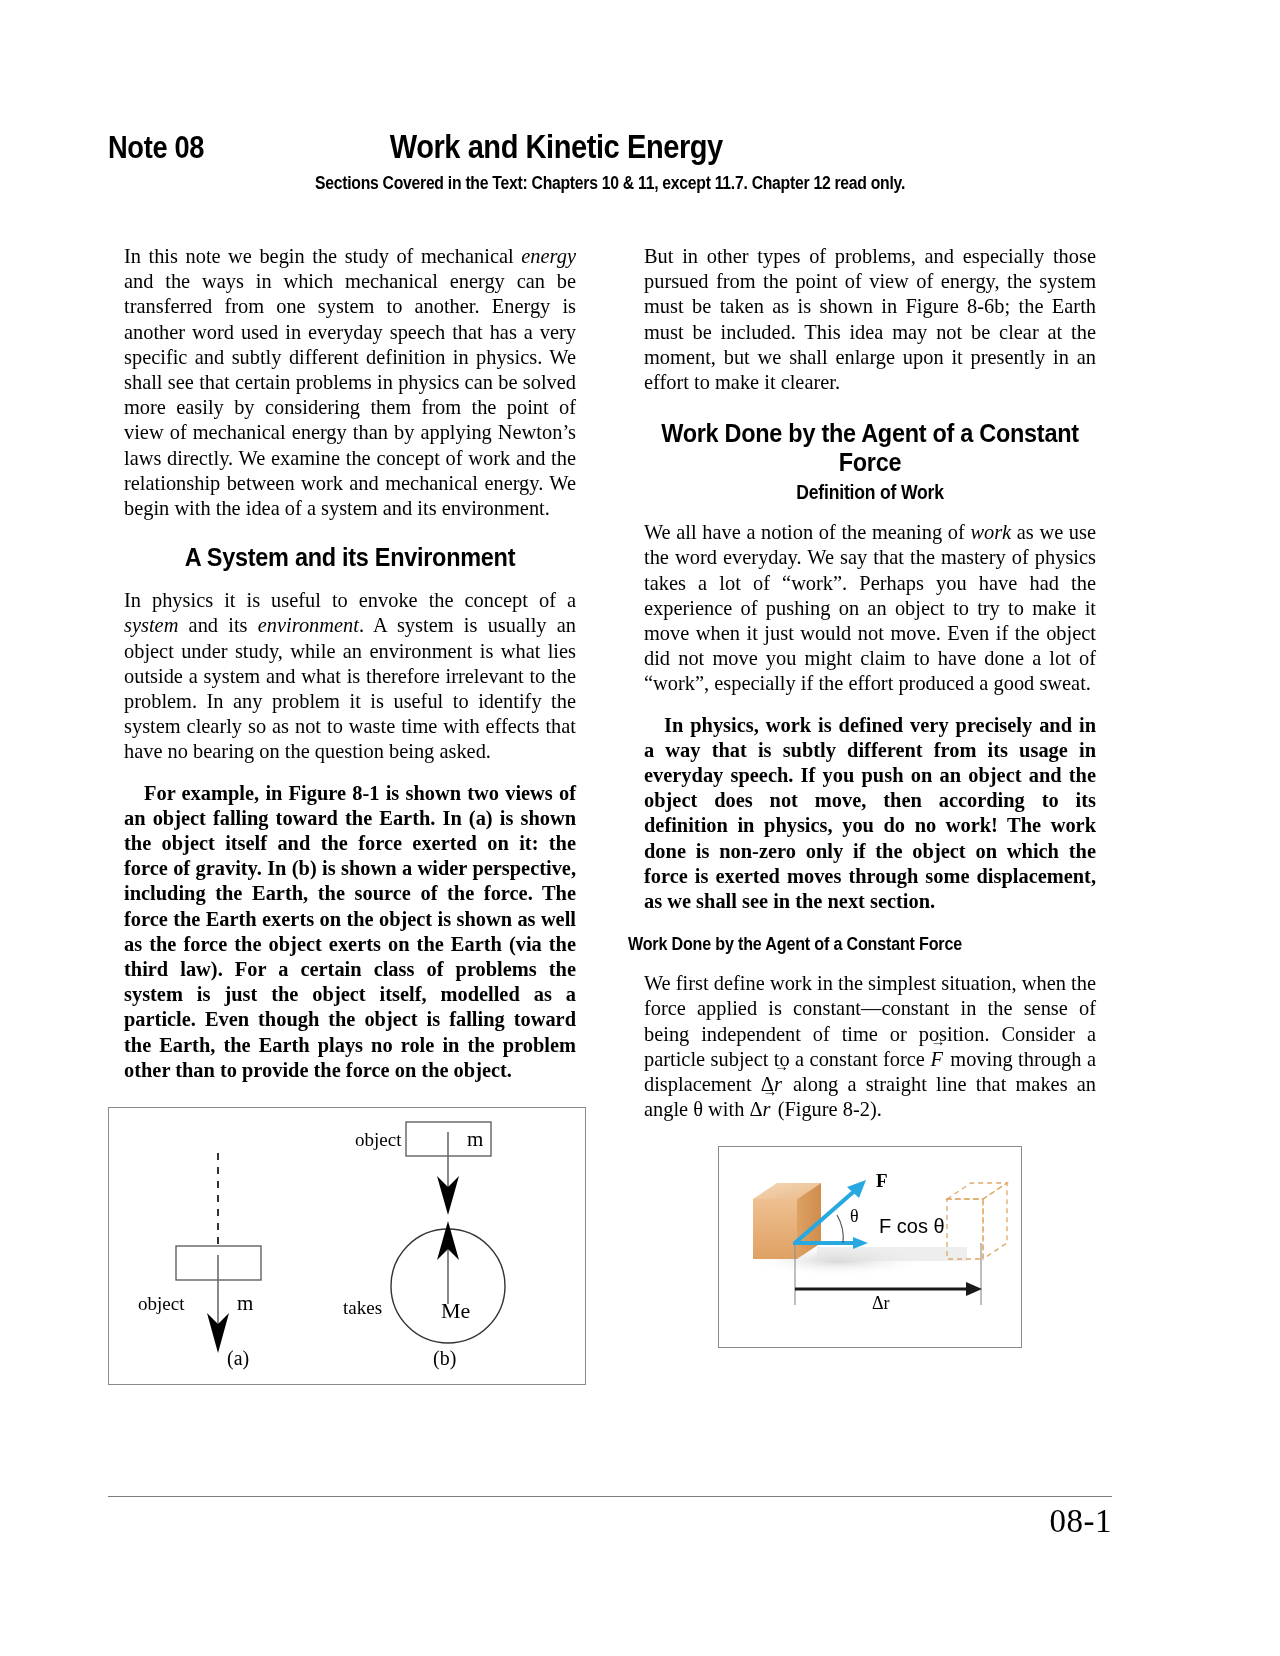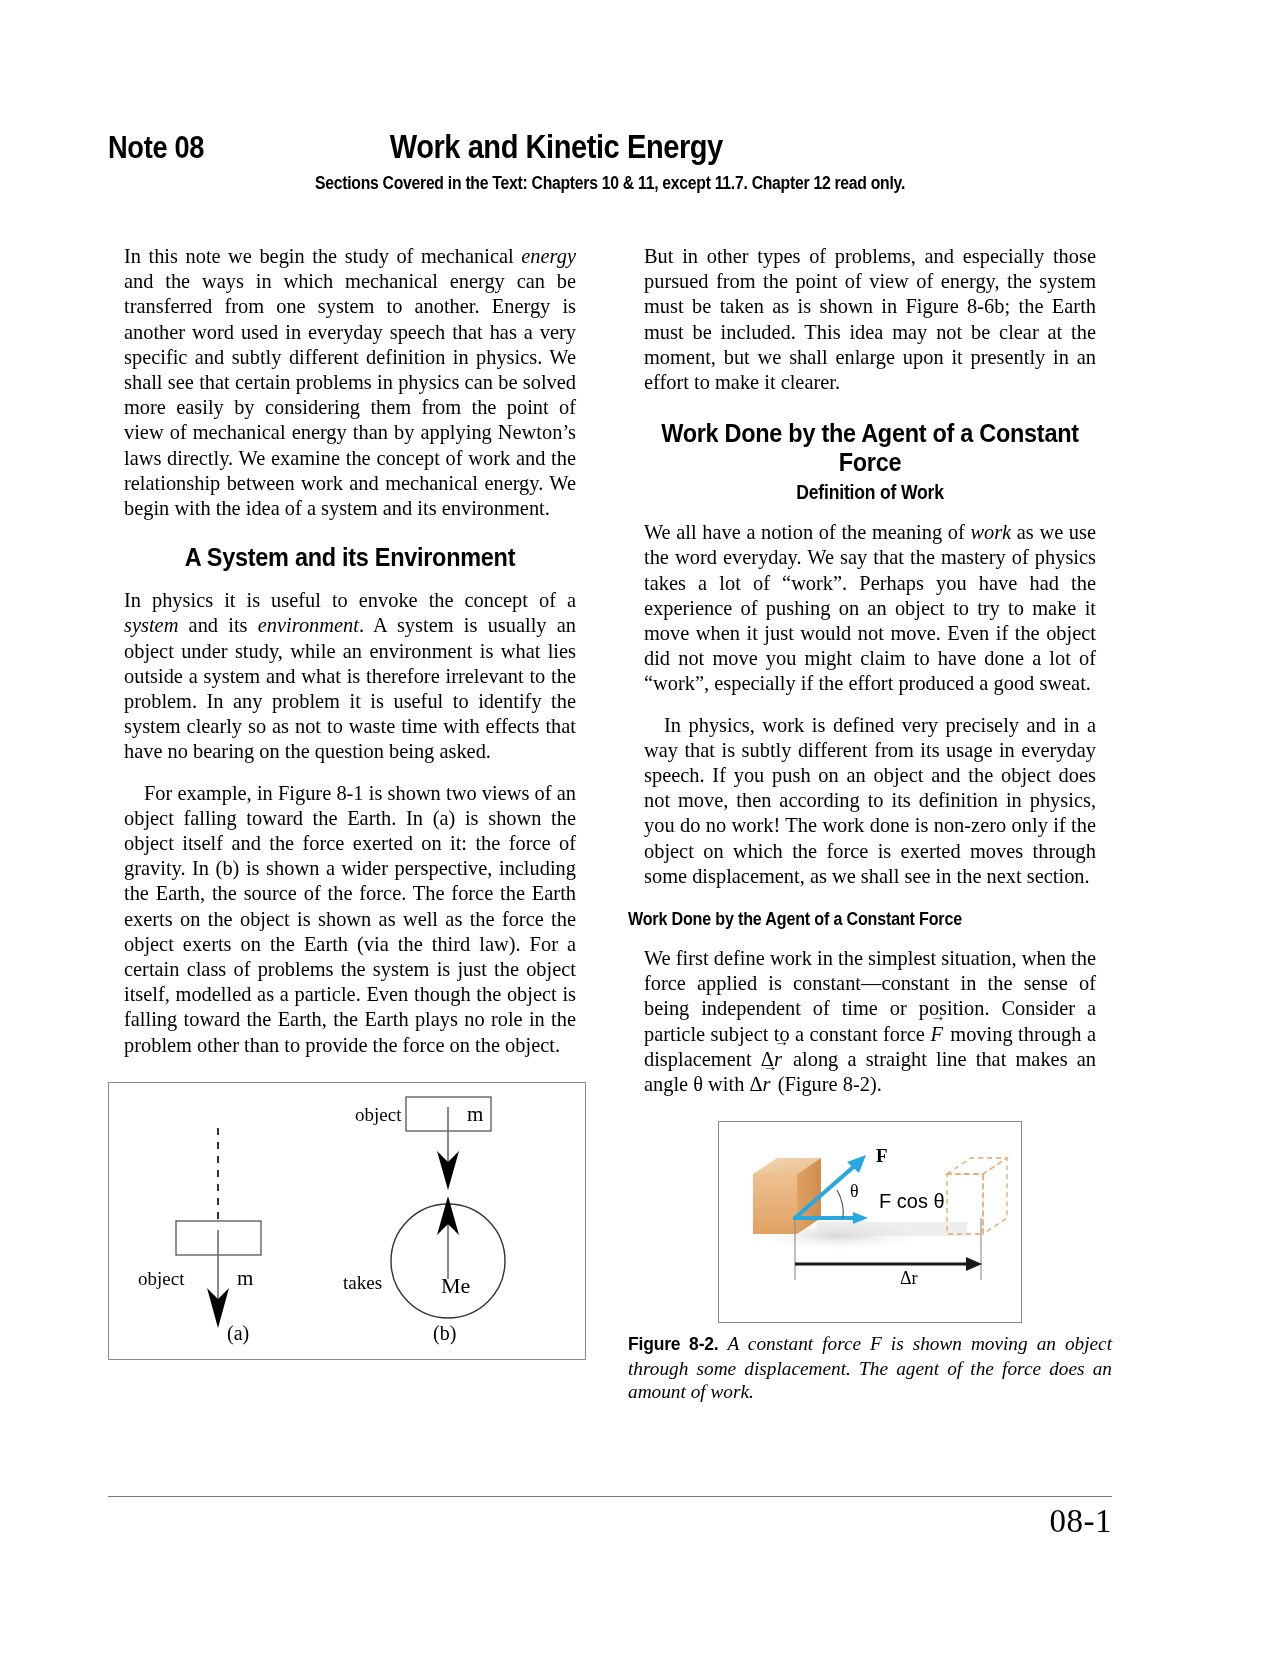--- a/index.html
+++ b/index.html
@@ -77,21 +77,21 @@
     width: 484px;
   }
 
   p.body {
     font-size: 20.4px;
     line-height: 25.2px;
     text-align: justify;
     margin: 16px;
     hyphens: none;
   }
-  p.body + p.body { margin-top: 0; }
+  p.body + p.body { margin-top: 0; font-weight: bold; }
   p.indent { text-indent: 20px; }
 
   h2.section {
     font-family: "Liberation Sans", sans-serif;
     font-weight: bold;
     font-size: 25.5px;
     text-align: center;
     margin: 22px 0 4px 0;
     letter-spacing: -0.3px;
     transform: scaleX(0.92);
@@ -321,24 +321,23 @@
             <path d="M 118,68 A 46,46 0 0 1 124,96" fill="none" stroke="#555555" stroke-width="1.2"></path>
 
             <line x1="76" y1="142" x2="253" y2="142" stroke="#1a1a1a" stroke-width="3"></line>
             <polygon points="263,142 247,135 247,149" fill="#1a1a1a"></polygon>
           </svg>
 
           
           <div style="position:absolute; left:157px; top:23px; font-family:'Liberation Serif',serif; font-weight:bold; font-size:19px;">F</div>
           <div style="position:absolute; left:131px; top:59px; font-family:'Liberation Serif',serif; font-size:18px;">θ</div>
           <div style="position:absolute; left:160px; top:68px; font-family:Liberation Sans, sans-serif; font-size:20px;">F cos θ</div>
-          <div style="position:absolute; left:153px; top:146px; font-family:'Liberation Serif',serif; font-size:18px;margin-left:28px;">Δr</div>
+          <div style="position:absolute; left:153px; top:146px; font-family:'Liberation Serif',serif; font-size:18px;">Δr</div>
         </div>
 
-        <div class="figcap"><span class="caplabel">Figure 8-2.</span> <span class="captext">A constant force F is shown moving an object through some displacement. The agent of the force does an amount of work.</span></div>
       </div>
 
     </div>
   </div>
 
   <div class="footer">
     <hr>
     <div class="pagenum">08-1</div>
   </div>
 

